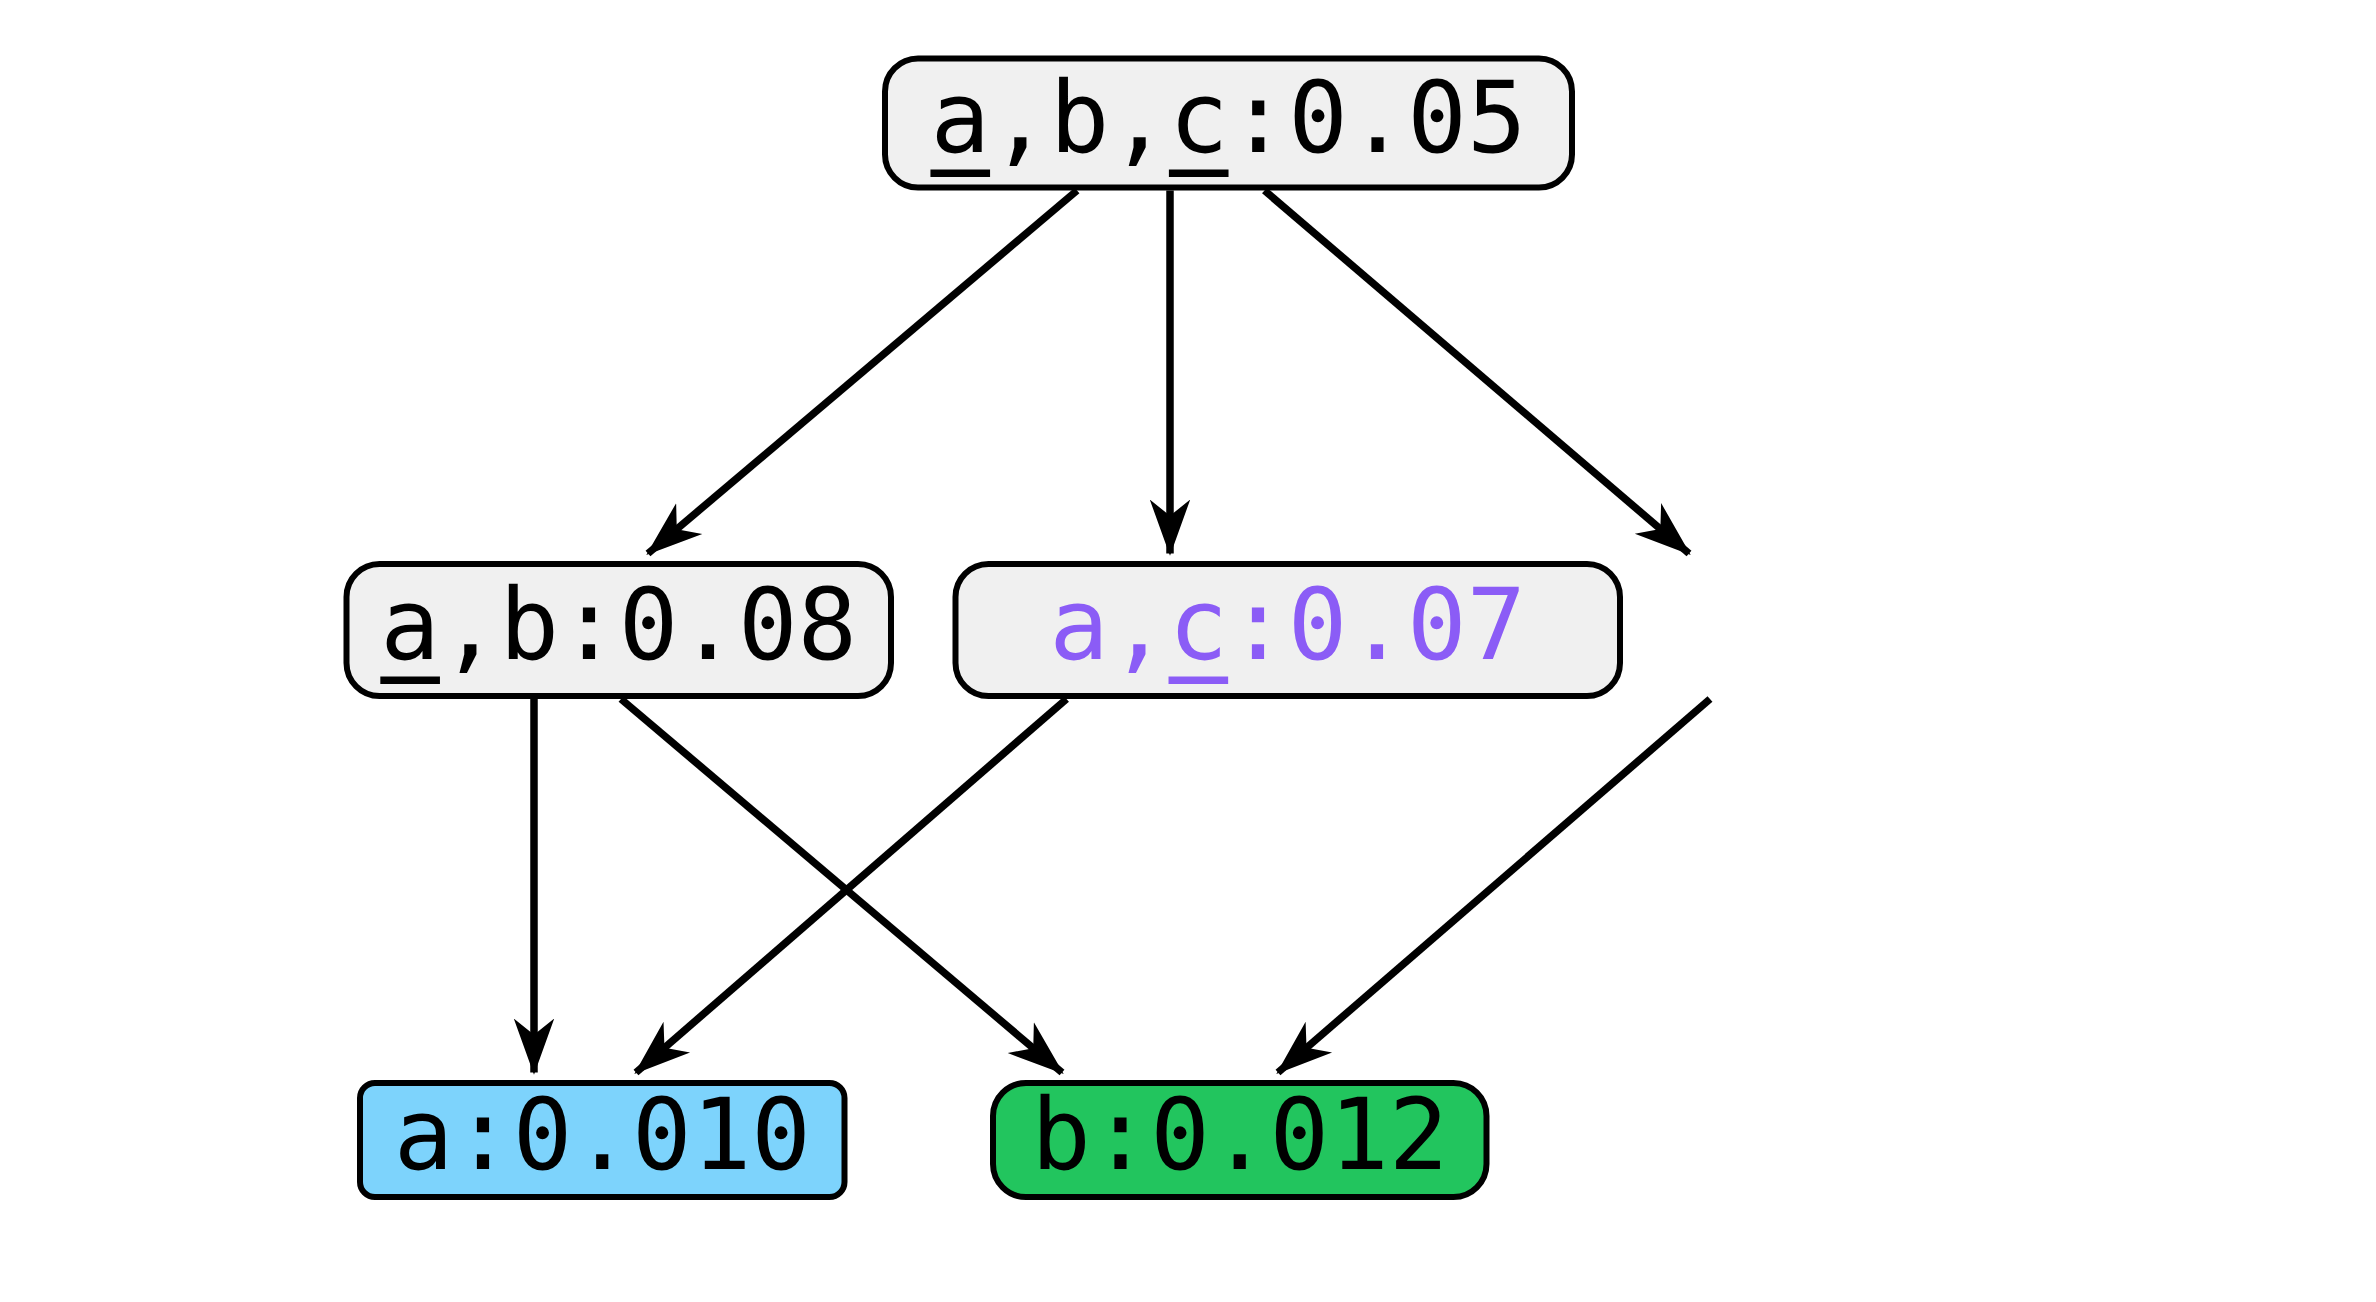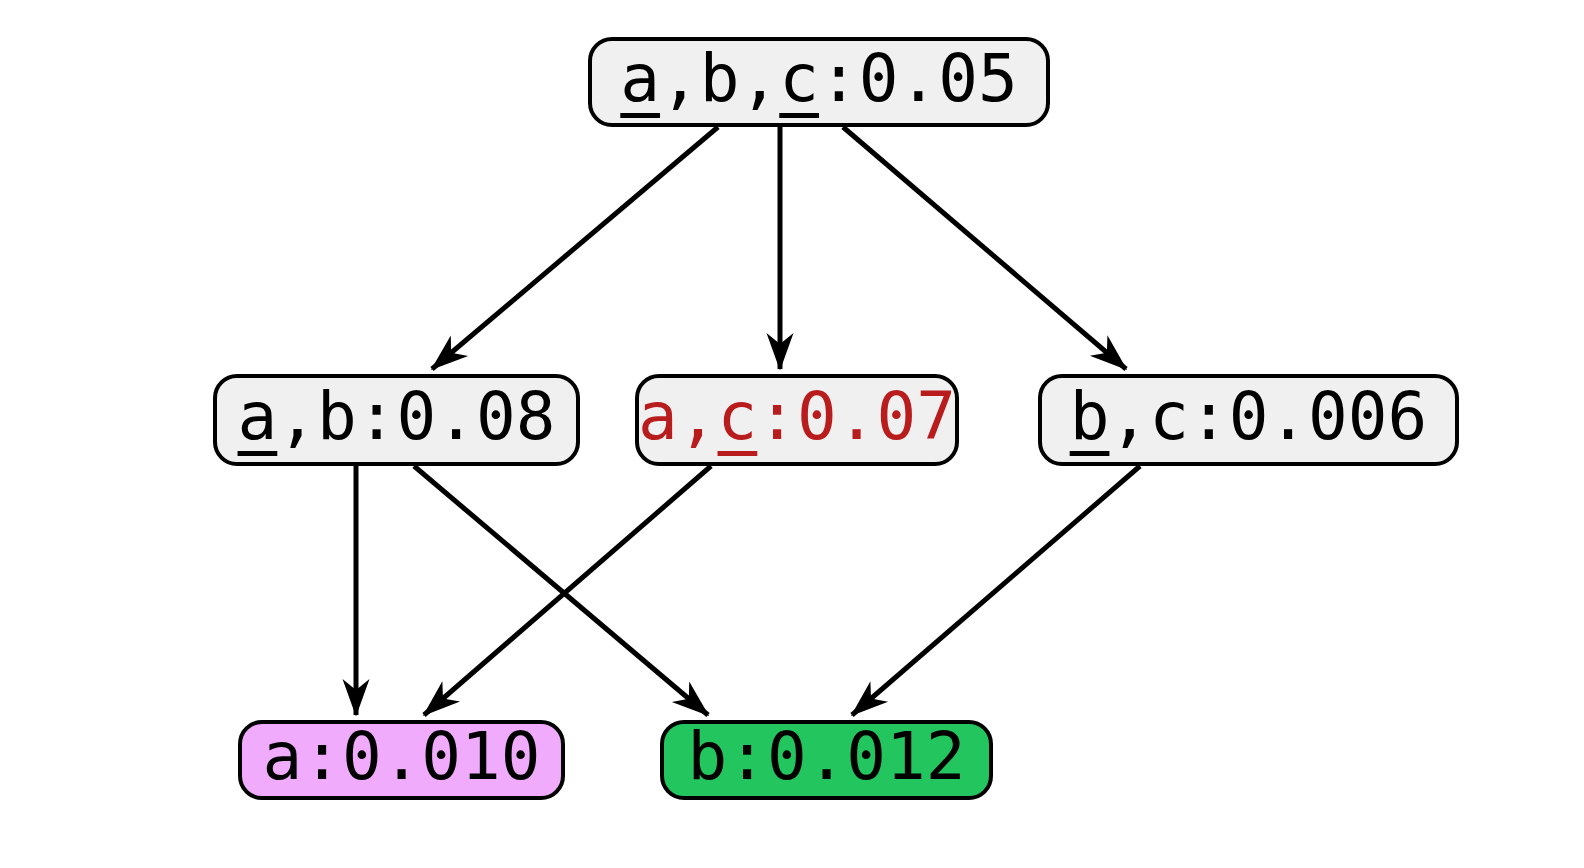--- a/index.html
+++ b/index.html
@@ -70,29 +70,26 @@
         <line x1="356" y1="466" x2="356" y2="715" stroke="#000000" stroke-width="5" marker-end="url(#arrowhead)"></line>
         <line x1="414" y1="466" x2="708" y2="715" stroke="#000000" stroke-width="5" marker-end="url(#arrowhead)"></line>
         <line x1="711" y1="466" x2="424" y2="715" stroke="#000000" stroke-width="5" marker-end="url(#arrowhead)"></line>
         <line x1="1140" y1="466" x2="852" y2="715" stroke="#000000" stroke-width="5" marker-end="url(#arrowhead)"></line>
       </g>
   </svg>
   <div id="nodes-layer">
       <div class="graph-node" style="left: 543px; top: 37px; width: 462px; height: 90px; background: rgb(240, 240, 240); border: 4px solid rgb(0, 0, 0); border-radius: 24px; font-size: 66px; color: rgb(0, 0, 0);">
         <span class="label"><span class="seg seg-u">a</span><span class="seg">,b,</span><span class="seg seg-u">c</span><span class="seg">:0.05</span></span>
       </div>
-      <div class="graph-node" style="left: 168px; top: 374px; width: 367px; height: 92px; background: rgb(240, 240, 240); border: 4px solid rgb(0, 0, 0); border-radius: 24px; font-size: 66px; color: rgb(0, 0, 0);">
+      <div class="graph-node" style="left: 184px; top: 374px; width: 367px; height: 92px; background: rgb(240, 240, 240); border: 4px solid rgb(0, 0, 0); border-radius: 24px; font-size: 66px; color: rgb(0, 0, 0);">
         <span class="label"><span class="seg seg-u">a</span><span class="seg">,b:0.08</span></span>
       </div>
-      <div class="graph-node" style="left: 590px; top: 374px; width: 324px; height: 92px; background: rgb(240, 240, 240); border: 4px solid rgb(0, 0, 0); border-radius: 24px; font-size: 66px; color: #b91c1c;">
+      <div class="graph-node" style="left: 590px; top: 374px; width: 447px; height: 92px; background: rgb(240, 240, 240); border: 4px solid rgb(0, 0, 0); border-radius: 24px; font-size: 66px; color: #8b5cf6;">
         <span class="label"><span class="seg">a,</span><span class="seg seg-u">c</span><span class="seg">:0.07</span></span>
       </div>
-      <div class="graph-node" style="left: 993px; top: 374px; width: 421px; height: 92px; background: rgb(240, 240, 240); border: 4px solid rgb(0, 0, 0); border-radius: 24px; font-size: 66px; color: rgb(0, 0, 0);">
-        <span class="label"><span class="seg seg-u">b</span><span class="seg">,c:0.006</span></span>
-      </div>
-      <div class="graph-node" style="left: 193px; top: 720px; width: 327px; height: 80px; background: #f0abfc; border: 4px solid rgb(0, 0, 0); border-radius: 24px; font-size: 66px; color: rgb(0, 0, 0);">
+      <div class="graph-node" style="left: 193px; top: 720px; width: 327px; height: 80px; background: #7dd3fc; border: 4px solid rgb(0, 0, 0); border-radius: 12px; font-size: 66px; color: rgb(0, 0, 0);">
         <span class="label"><span class="seg">a:0.010</span></span>
       </div>
       <div class="graph-node" style="left: 615px; top: 720px; width: 333px; height: 80px; background: #22c55e; border: 4px solid rgb(0, 0, 0); border-radius: 24px; font-size: 66px; color: rgb(0, 0, 0);">
         <span class="label"><span class="seg">b:0.012</span></span>
       </div>
     </div>
 </div>
 
 </body></html>

